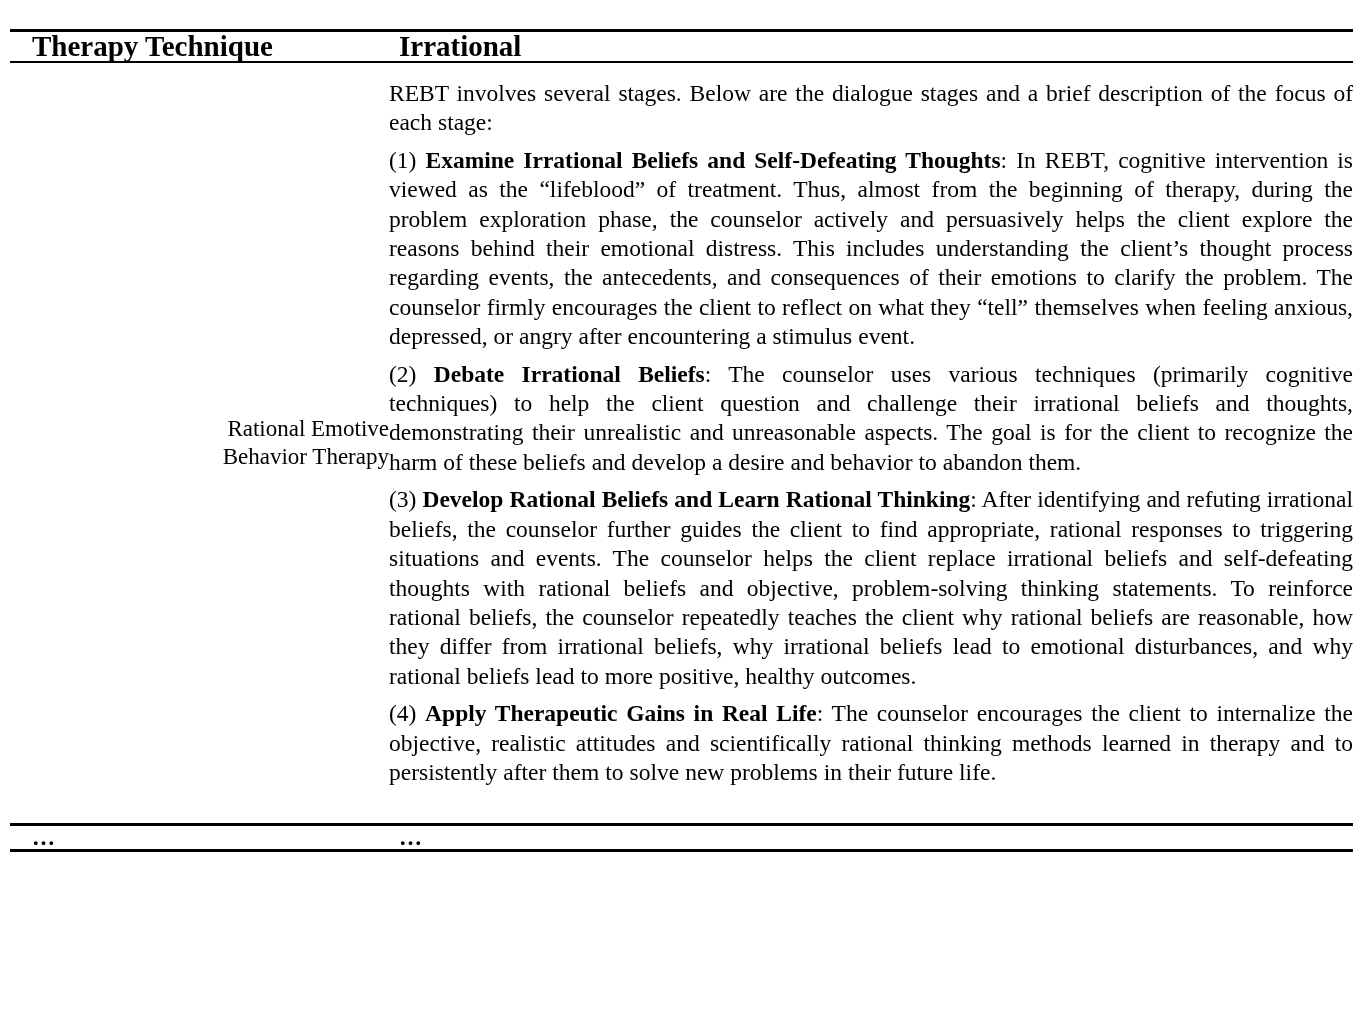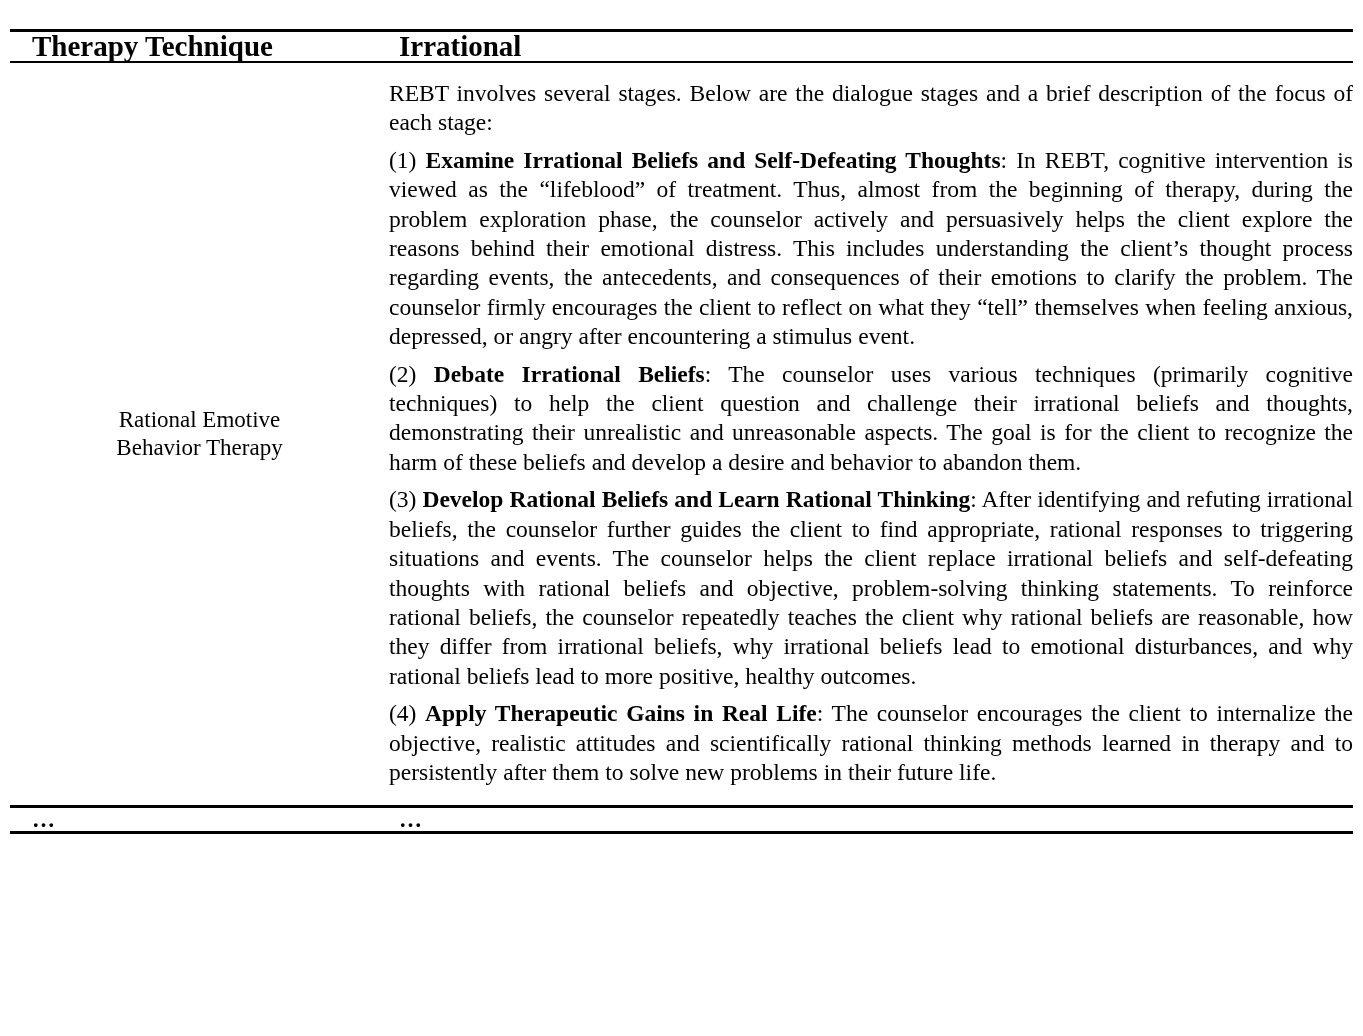--- a/index.html
+++ b/index.html
@@ -59,34 +59,34 @@
   }
   .head-cell.tech { padding-left: 22px; }
   .head-cell.desc { padding-left: 10px; }
 
   
   .body-row td { vertical-align: middle; }
 
   .tech-cell {
     font-size: 23px;
     line-height: 1.23;
-    text-align: center;
+    text-align: right;
     padding-left: 22px;
     padding-right: 8px;
     white-space: pre-line;
   }
 
   .desc-cell {
     padding: 0 0 0 10px;
     vertical-align: top;
   }
 
   .desc-inner {
     padding-top: 16px;
-    padding-bottom: 18px;
+    padding-bottom: 36px;
   }
 
   p.para {
     margin: 0 0 0 0;
     font-size: 23.5px;
     line-height: 29.4px;
     text-align: justify;
     text-align-last: left;
     -webkit-hyphens: none;
     hyphens: none;

